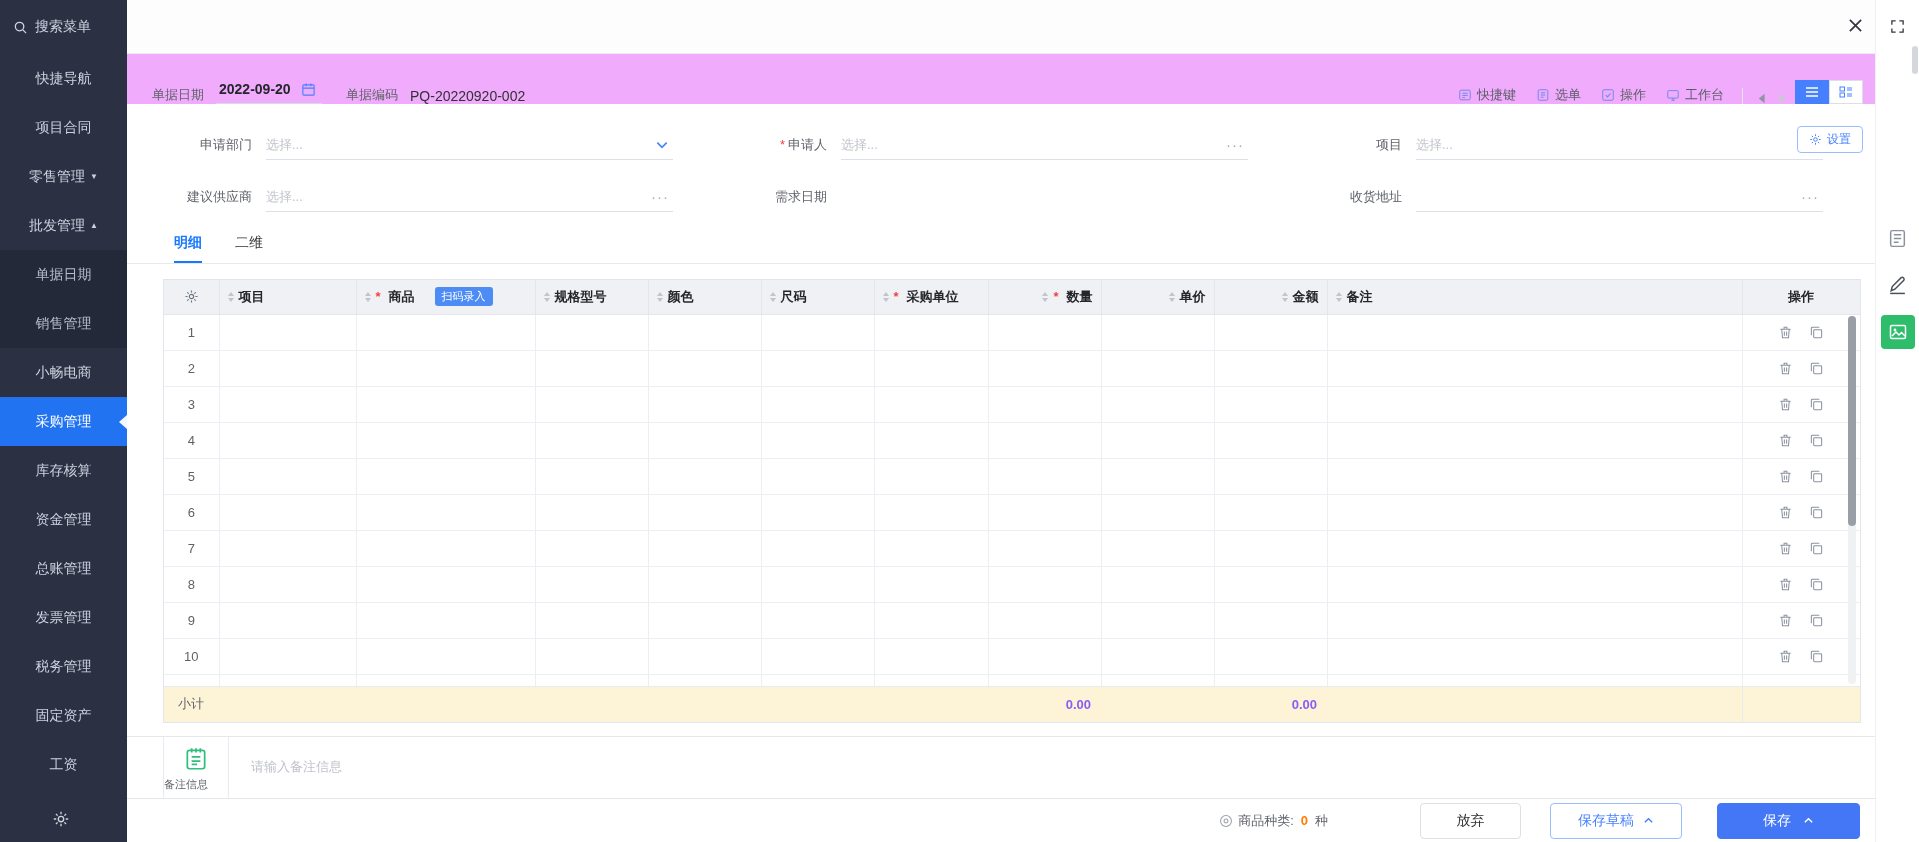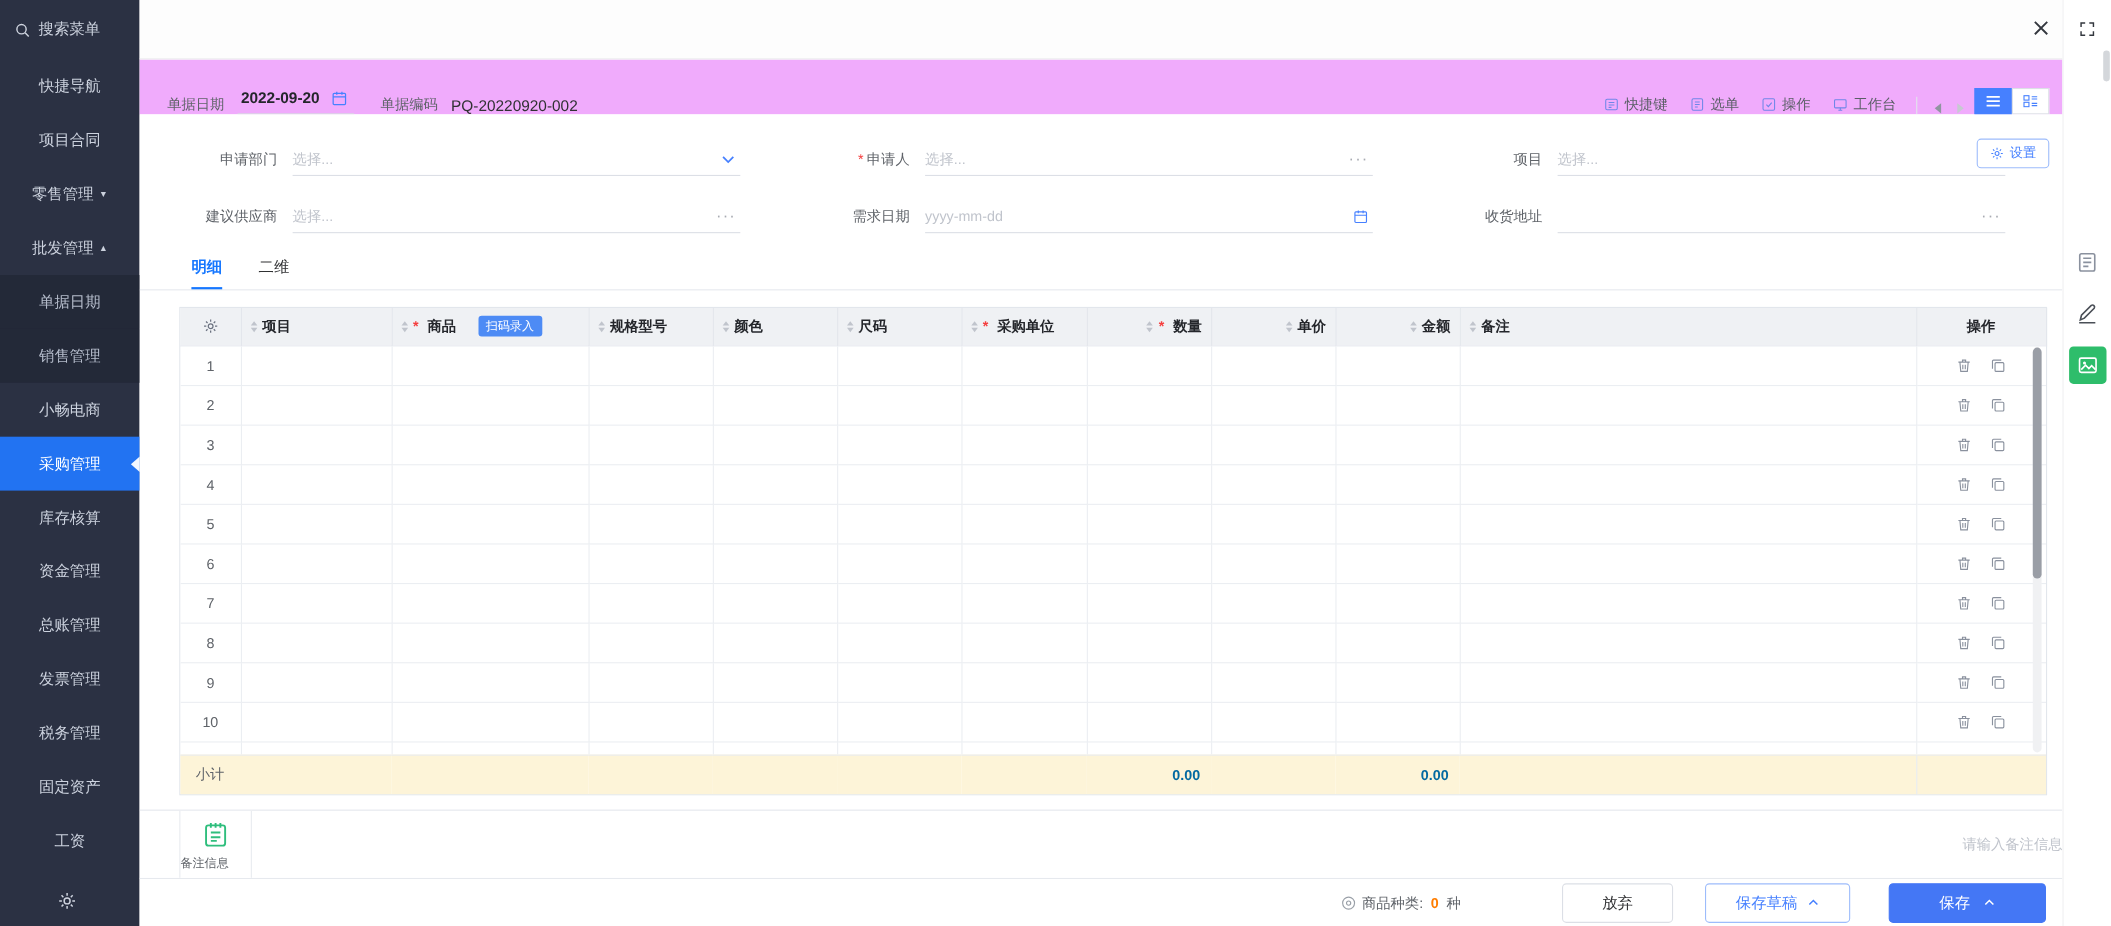--- a/index.html
+++ b/index.html
@@ -87,33 +87,33 @@
   .sort .up { border-bottom:4px solid #c0c4cc; }
   .sort .dn { border-top:4px solid #c0c4cc; }
   .badge { background:#4d8bf5; color:#fff; font-size:11px; padding:2px 7px; border-radius:3px; font-weight:400; margin-left:15px; white-space:nowrap; cursor:pointer; }
   .tbody-clip { height:371px; overflow:hidden; }
   .body-table td { height:36px; border-right:1px solid #ebeef2; border-bottom:1px solid #ebeef2; background:#fff; }
   td.num { text-align:center; color:#5f6369; font-size:13px; }
   .ops-icons { display:flex; justify-content:center; gap:16px; color:#8a919e; }
   .ops-icons span { cursor:pointer; display:flex; }
   .ops-icons svg { width:15px; height:15px; }
   .subtotal-table { border-top:1px solid #e8ebf0; }
-  .subtotal-table td { background:#fdf4d8; height:36px; font-size:13px; color:#0369a1; }
+  .subtotal-table td { background:#fdf4d8; height:36px; font-size:13px; color:#8b5cf6; }
   .subtotal-table td.lbl { padding-left:14px; color:#5f6369; }
   .subtotal-table td.val { text-align:right; padding-right:10px; font-weight:700; }
   .subtotal-table td.ops-sub { border-left:1px solid #e8ebf0; }
   .tbl-scrollbar { position:absolute; right:4px; top:36px; width:8px; height:368px; background:#f0f1f3; border-radius:4px; cursor:pointer; }
   .tbl-scrollbar .thumb { width:8px; height:210px; background:#9a9ea6; border-radius:4px; }
 
   
   .remark-bar { margin-top:13px; border-top:1px solid #e4e7ed; height:78px; display:flex; padding-left:36px; overflow:hidden; }
   .remark-tab { width:66px; border:1px solid #e8ebf0; border-top:none; background:#fff; text-align:left; padding-top:9px; cursor:pointer; flex-shrink:0; }
   .remark-tab svg { width:26px; height:26px; color:#2fbe7d; margin:0 auto; }
   .remark-label { font-size:11px; color:#5f6369; margin-top:5px; white-space:nowrap; }
-  .remark-input { flex:1; border:none; outline:none; font-size:13px; padding-left:22px; color:#303133; background:transparent; height:60px; font-family:Liberation Sans, sans-serif;text-align:right; }
+  .remark-input { flex:1; border:none; outline:none; font-size:13px; padding-left:22px; color:#303133; background:transparent; height:60px; font-family:Liberation Mono, monospace; }
   .remark-input::placeholder { color:#bfc3cb; }
 
   
   .footer { height:44px; border-top:1px solid #e4e7ed; display:flex; align-items:center; justify-content:flex-end; padding-right:15px; background:#fff; flex-shrink:0; }
   .type-summary { display:flex; align-items:center; gap:5px; color:#5f6369; font-size:13px; margin-right:92px; }
   .type-summary svg { width:14px; height:14px; color:#9aa0a8; }
   .type-count { color:#ff7d00; font-weight:700; margin:0 2px; }
   .btn { height:36px; border-radius:4px; font-size:14px; display:flex; align-items:center; justify-content:center; cursor:pointer; font-family:inherit; }
   .btn svg.caret { width:11px; height:11px; }
   .btn-plain { width:101px; background:#fff; border:1px solid #dcdfe6; color:#303133; margin-right:29px; }
@@ -331,29 +331,20 @@
         <div class="form-row" id="form-row-2">
             <div class="f-group">
               <div class="f-label">建议供应商</div>
               <div class="f-input">
                 <span class="f-ph">选择...</span>
                 <span class="f-suffix">···</span>
               </div>
             </div>
             <div class="f-group">
               <div class="f-label">需求日期</div>
-              <div class="f-input">
-                <span class="f-ph">yyyy-mm-dd</span>
-                <span class="f-suffix blue">
-                  <svg viewBox="0 0 16 16">
-                    <rect x="2" y="3" width="12" height="11" rx="1" stroke="currentColor" fill="none" stroke-width="1.2"></rect>
-                    <path d="M2 6.5h12M5.5 1.5v3M10.5 1.5v3" stroke="currentColor" stroke-width="1.2" fill="none"></path>
-                  </svg>
-                </span>
-              </div>
             </div>
             <div class="f-group">
               <div class="f-label">收货地址</div>
               <div class="f-input">
                 <span class="f-ph"></span>
                 <span class="f-suffix">···</span>
               </div>
             </div>
           </div>
       </div>

